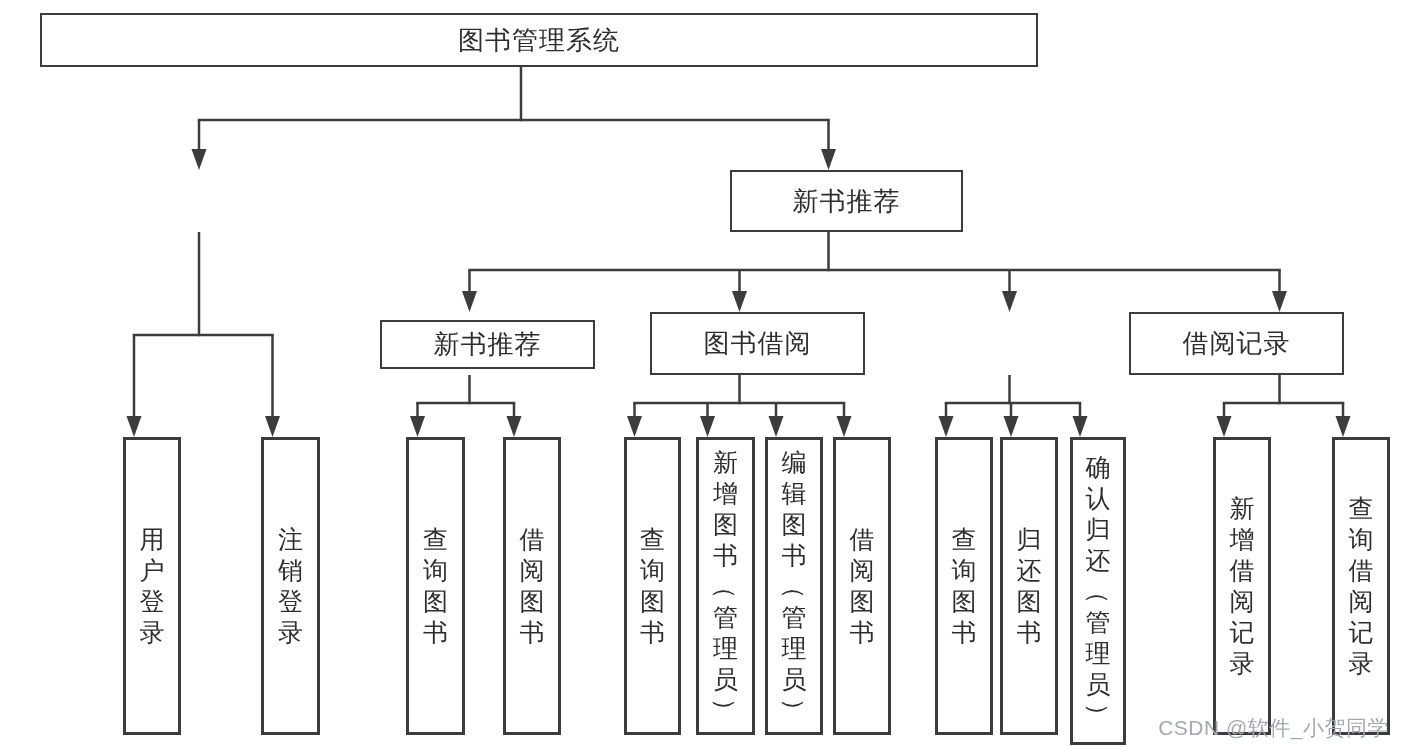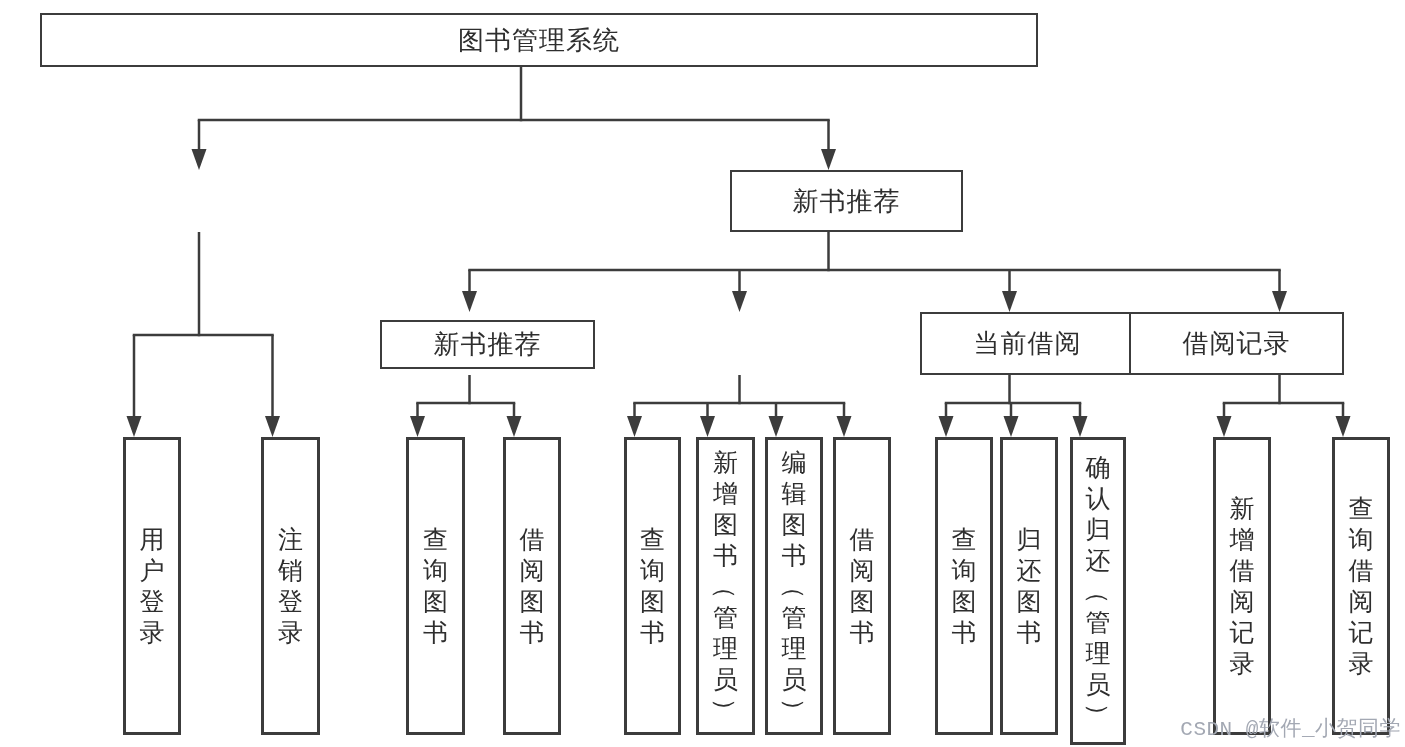--- a/index.html
+++ b/index.html
@@ -20,22 +20,22 @@
     border:2.5px solid var(--line);
     display:flex;align-items:center;justify-content:center;
     color:var(--text);
     margin-left:18px;
   }
   .hnode{font-size:26px;letter-spacing:1px;white-space:nowrap;}
   .vnode{border-width:3px;flex-direction:column;font-size:25px;}
   .vchar{display:block;height:31px;line-height:31px;text-align:center;}
   .vchar.rot{transform:rotate(90deg);}
   #watermark{
-    position:absolute;right:4px;bottom:5px;
-    font-size:21px;color:var(--wm);letter-spacing:0.5px;white-space:nowrap;font-family:Liberation Mono, monospace;
+    position:absolute;right:16px;bottom:5px;
+    font-size:21px;color:var(--wm);letter-spacing:0.5px;white-space:nowrap;
   }
 </style>
 </head>
 <body>
 
 <div id="stage">
 
   <svg id="connectors" viewBox="0 0 1405 747" xmlns="http://www.w3.org/2000/svg">
     <g stroke="#3c3c3c" stroke-width="2.5" fill="none">
 
@@ -101,21 +101,21 @@
       <polygon points="1216.5,416 1231.5,416 1224,437"></polygon>
       <polygon points="1335.5,416 1350.5,416 1343,437"></polygon>
     </g>
   </svg>
 
   <div class="node hnode" style="left:22px;top:13px;width:998px;height:54px;">图书管理系统</div>
 
   <div class="node hnode" style="left:712px;top:170px;width:233px;height:62px;">新书推荐</div>
 
   <div class="node hnode" style="left:362px;top:320px;width:215px;height:49px;">新书推荐</div>
-  <div class="node hnode" style="left:902px;top:312px;width:215px;height:63px;">当前借阅</div>
+  <div class="node hnode" style="left:632px;top:312px;width:215px;height:63px;">图书借阅</div>
   <div class="node hnode" style="left:1111px;top:312px;width:215px;height:63px;">借阅记录</div>
 
   <div class="node vnode" style="left:105px;top:437px;width:58px;height:298px;">
       <span class="vchar">用</span>
       <span class="vchar">户</span>
       <span class="vchar">登</span>
       <span class="vchar">录</span>
     </div>
   <div class="node vnode" style="left:243px;top:437px;width:59px;height:298px;">
       <span class="vchar">注</span>

